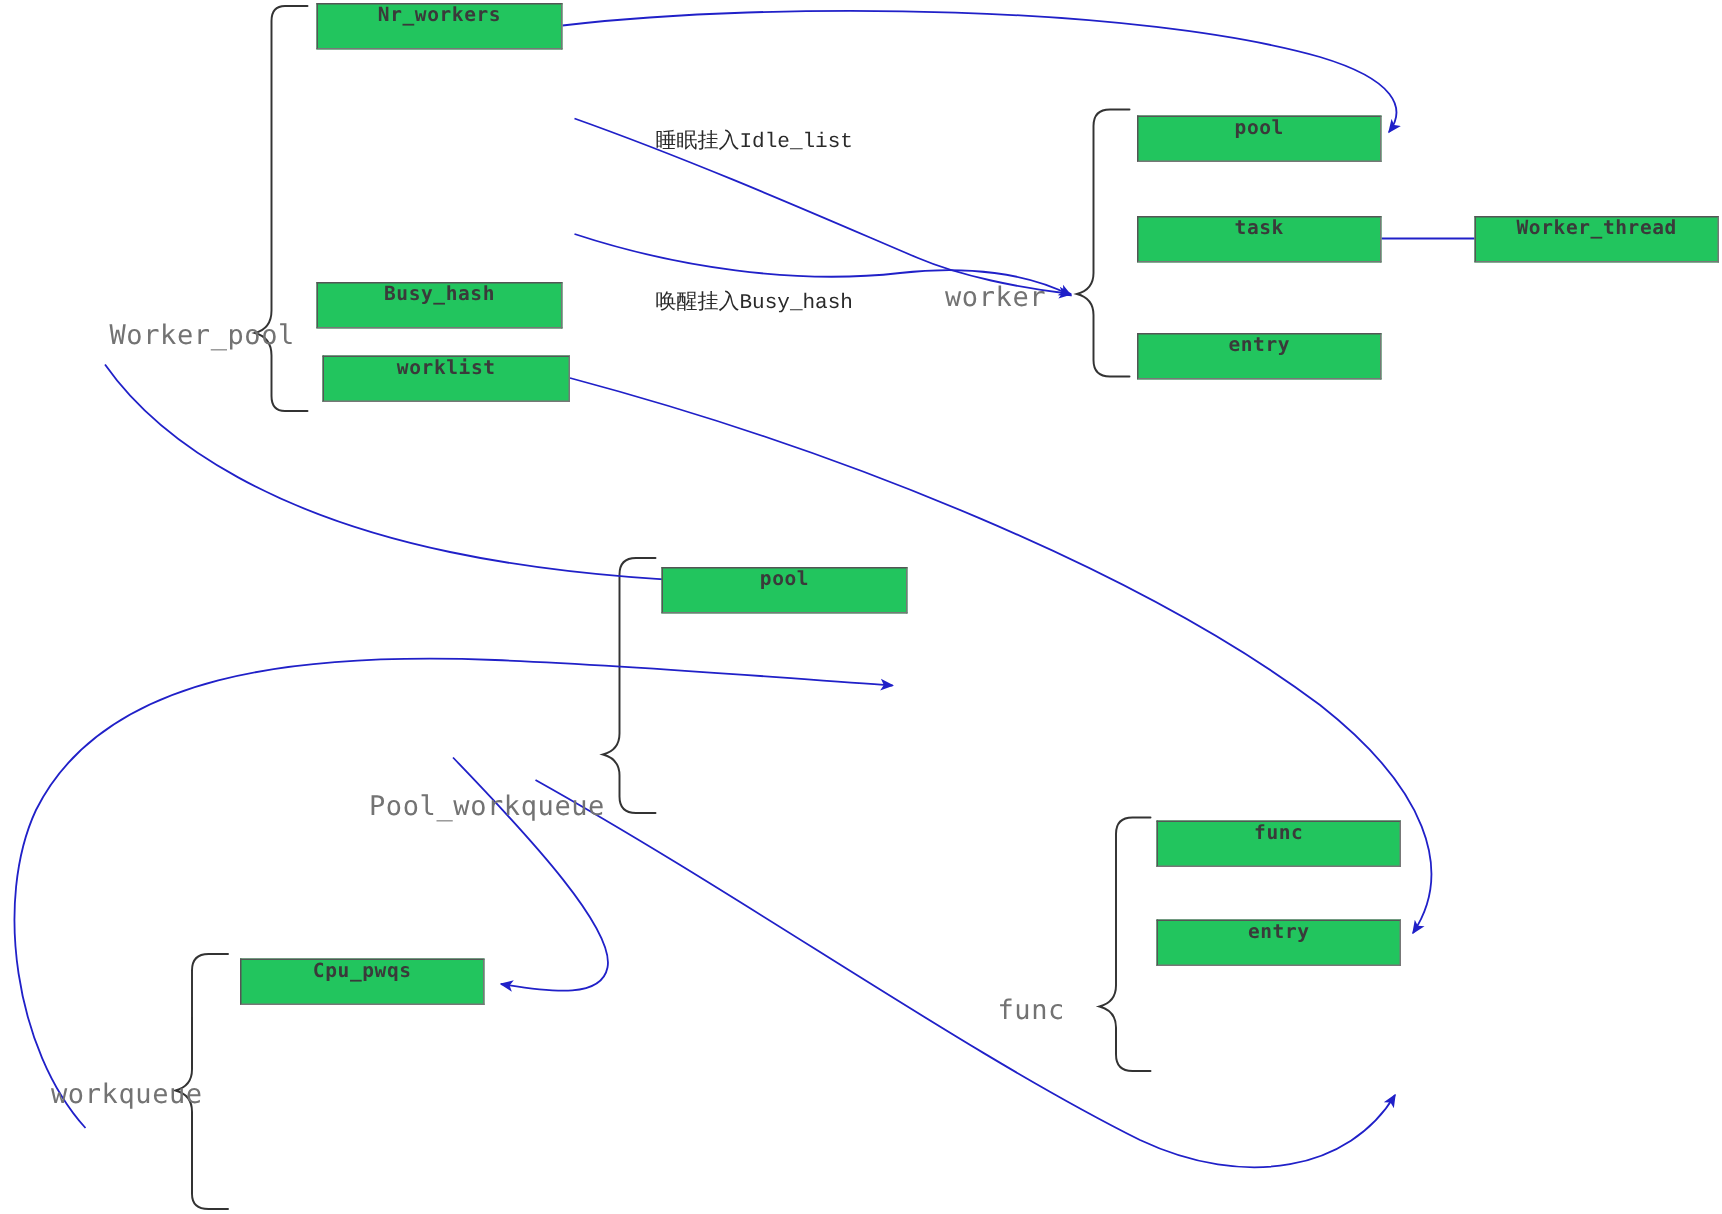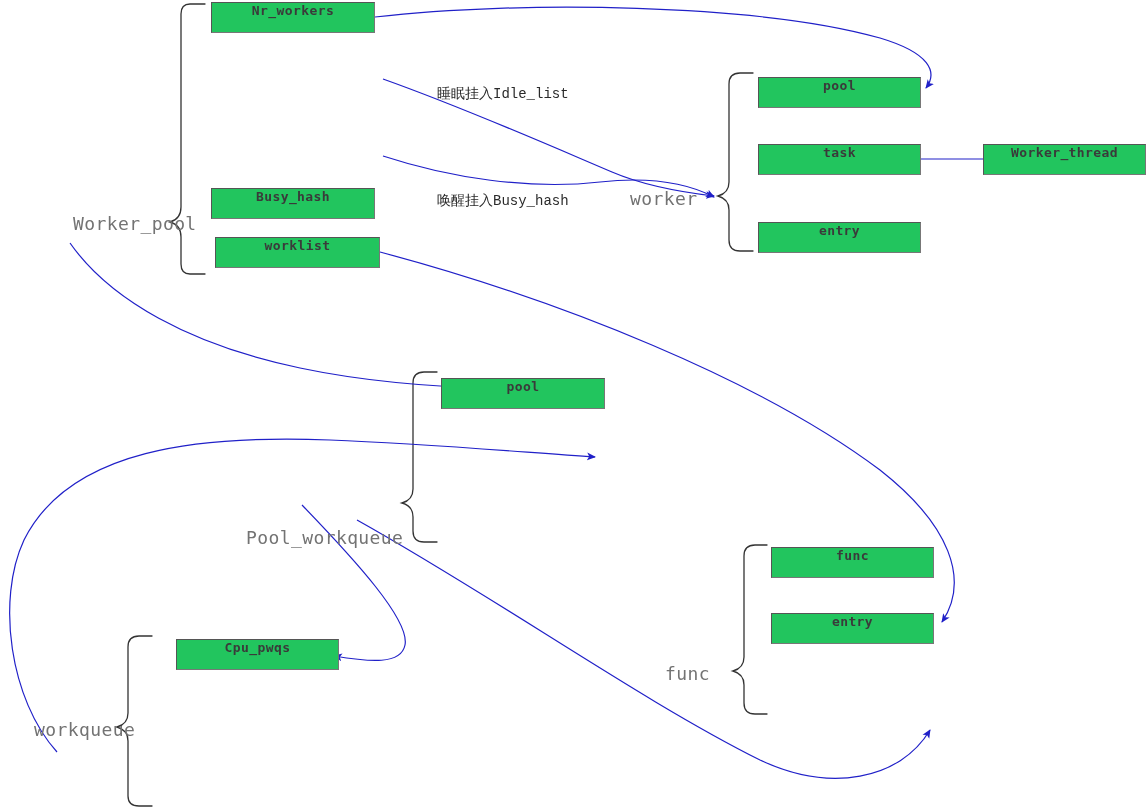--- a/index.html
+++ b/index.html
@@ -130,21 +130,21 @@
     <span>pool</span>
   </div>
 
   <div class="node" style="left:771px; top:547px; width:163px; height:31px;">
     <span>func</span>
   </div>
   <div class="node" style="left:771px; top:613px; width:163px; height:31px;">
     <span>entry</span>
   </div>
 
-  <div class="node" style="left:160px; top:639px; width:163px; height:31px;margin-left:16px;">
+  <div class="node" style="left:160px; top:639px; width:163px; height:31px;">
     <span>Cpu_pwqs</span>
   </div>
 
   <div class="grp-label" style="left:29px; top:213px;margin-left:44px;">
     <span>Worker_pool</span>
   </div>
   <div class="grp-label" style="left:630px; top:188px;">
     <span>worker</span>
   </div>
   <div class="grp-label" style="left:246px; top:494px;margin-top:33px;">

